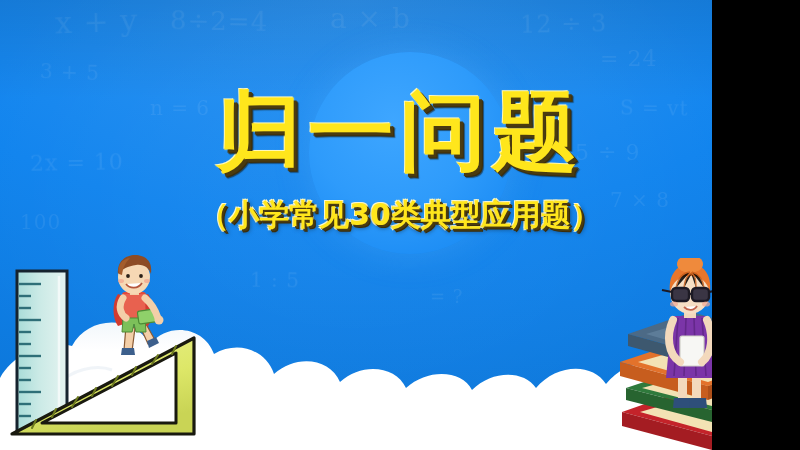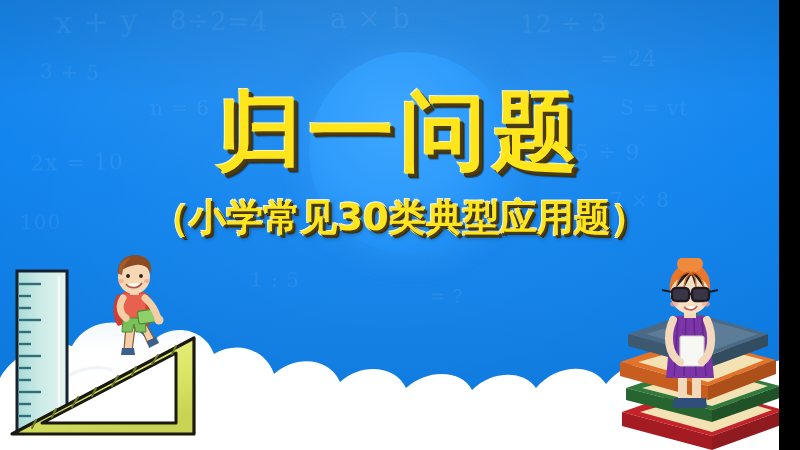--- a/index.html
+++ b/index.html
@@ -1,20 +1,20 @@
 <!DOCTYPE html>
 <html><head>
 <meta charset="utf-8">
 <style>
   html,body{margin:0;padding:0;background:#000;}
   body{font-family:"DejaVu Sans","Liberation Sans",sans-serif;}
 
   #stage{
     position:relative;
-    width:779px;height:450px;
+    width:712px;height:450px;
     overflow:hidden;
     background:#0c4a6e;
   }
 
   
   .bg-base{
     position:absolute;inset:0;
     background:
       radial-gradient(120% 90% at 50% 0%, #2a93f3 0%, #1184ee 55%, #0d79dd 100%);
   }
@@ -81,21 +81,21 @@
       3px 3px 0 #4a3b10,
       4px 4px 0 #3d2f0c,
       5px 5px 1px rgba(20,14,2,0.55),
       -1px -1px 0 #fff9b8,
       0 0 2px rgba(255,255,255,0.55);
   }
   .sub-title{
     position:absolute;left:0;top:198px;width:800px;
     font-family:"DejaVu Sans","Liberation Sans",sans-serif;
     font-weight:bold;
-    font-size:37px;
+    font-size:30px;
     line-height:1.1;
     letter-spacing:0px;
     color:#ffe61c;
     text-shadow:
       2px 2px 0 #4a3b10,
       3px 3px 0 #3a2d0b,
       3px 3px 4px rgba(16,10,0,0.5),
       -1px -1px 0 #fffbcf,
       1px -1px 0 #fffbcf,
       -1px 1px 0 #fffbcf;

